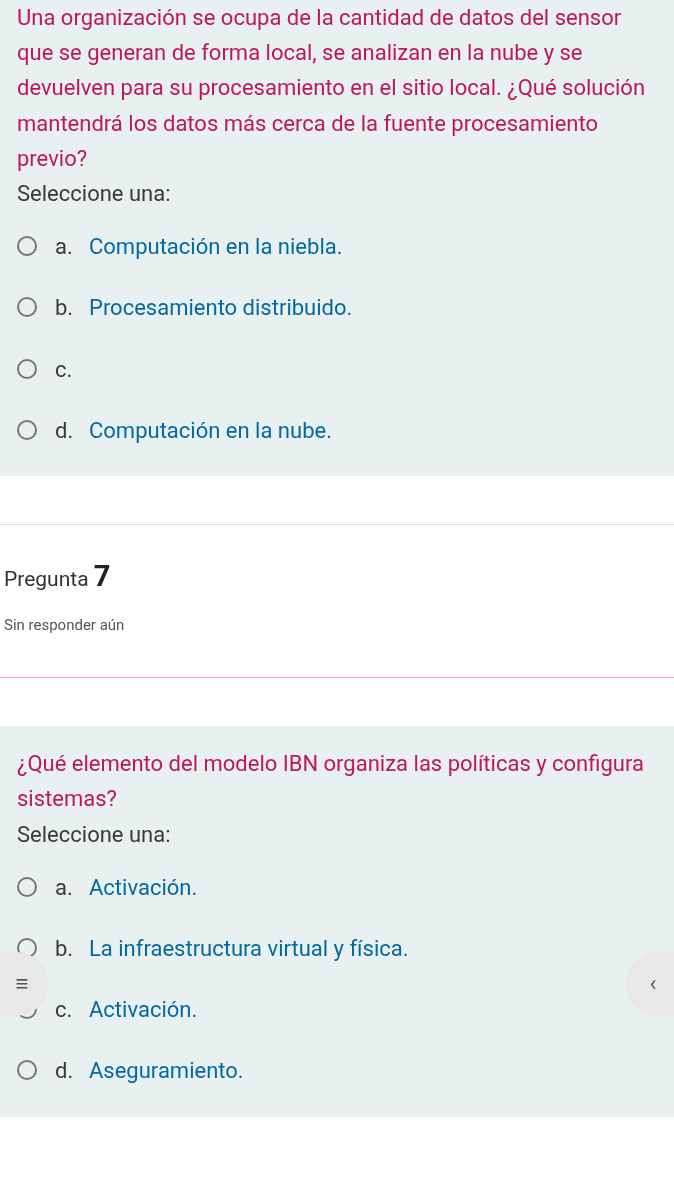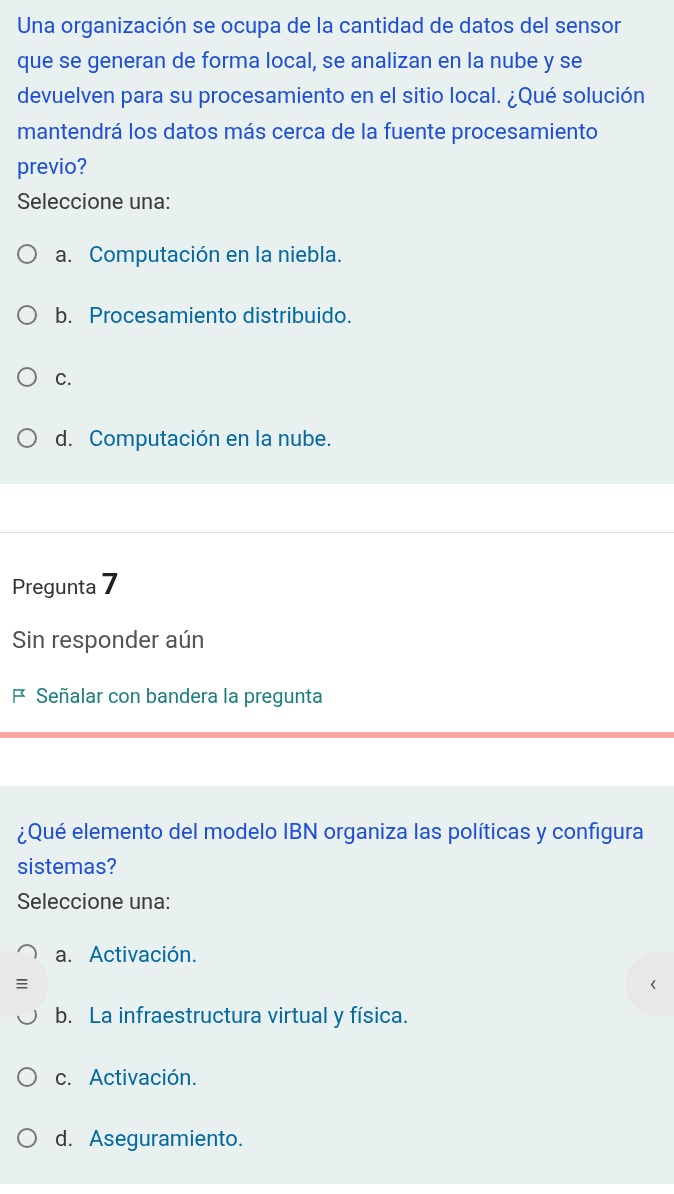--- a/index.html
+++ b/index.html
@@ -13,22 +13,21 @@
       width: 674px;
       color: #333;
       font-size: 22px;
       line-height: 1.6;
     }
     .question-block {
       background: #e9f0f0;
       padding: 0 17px 28px 17px;
     }
     .question-text {
-      color: #1d4ed8;
-      padding-top: 8px;
+      color: #be185d;
     }
     .select-prompt {
       color: #3a3a3a;
     }
     .options {
       margin-top: 18px;
     }
     .option-row {
       display: flex;
       align-items: flex-start;
@@ -51,37 +50,37 @@
     }
     .option-letter {
       width: 34px;
       flex-shrink: 0;
       color: #3a3a3a;
     }
     .option-text {
       color: #0369a1;
     }
     .question-header {
-      padding: 28px 0 20px 12px;
+      padding: 28px 0 20px 4px;
       border-top: 1px solid #e0e0e0;
-      border-bottom: 6px solid #fca5a5;
+      border-bottom: 1px solid #fca5a5;
       margin-top: 48px;
     }
     .q-title {
       font-size: 21px;
       color: #333;
       margin-bottom: 14px;
     }
     .q-title .num {
       font-size: 29px;
       font-weight: 700;
       color: #222;
     }
     .q-status {
-      font-size: 24px;
+      font-size: 15px;
       color: #555;
       margin-bottom: 20px;
     }
     .q-flag {
       font-size: 20px;
       color: #1a7e7e;
       display: flex;
       align-items: center;
       cursor: pointer;
     }
@@ -151,26 +150,20 @@
     </div>
   </div>
 </div>
 
 <div class="question-header">
   <div class="q-title">
     <span>Pregunta</span>
     <span class="num">7</span>
   </div>
   <div class="q-status">Sin responder aún</div>
-  <div class="q-flag">
-    <svg viewBox="0 0 16 16">
-      <path fill="none" stroke="#1a7e7e" stroke-width="1.3" d="M2 1 L2 15 M2 2 L12 2 L9 5 L12 8 L2 8"></path>
-    </svg>
-    <span>Señalar con bandera la pregunta</span>
-  </div>
 </div>
 
 <div class="question-block second-question">
   <div class="question-text">¿Qué elemento del modelo IBN organiza las políticas y configura sistemas?</div>
   <div class="select-prompt">Seleccione una:</div>
   <div class="options">
     <div class="option-row">
       <input type="radio" class="radio" name="q7" style="">
       <span class="option-letter">a.</span>
       <span class="option-text">Activación.</span>

